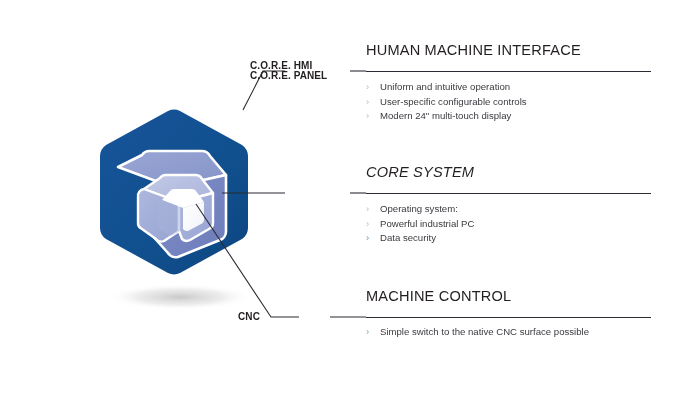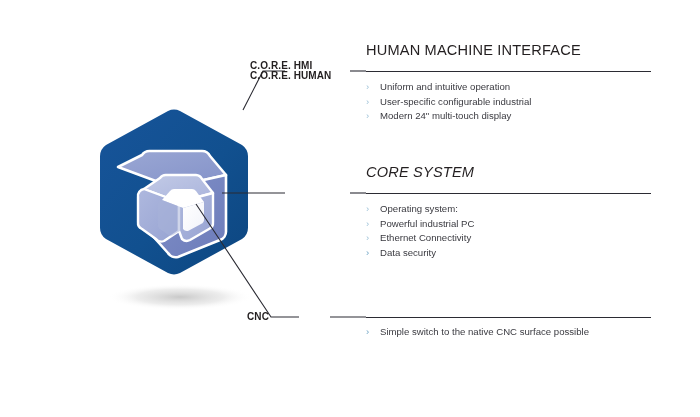--- a/index.html
+++ b/index.html
@@ -235,41 +235,41 @@
 
     <polyline points="196,204 271,317 299,317" fill="none" stroke="#2b2b33" stroke-width="1.1"></polyline>
 
     <line x1="350" y1="71" x2="366" y2="71" stroke="#2b2b33" stroke-width="1.1"></line>
     <line x1="350" y1="193" x2="366" y2="193" stroke="#2b2b33" stroke-width="1.1"></line>
     <line x1="330" y1="317" x2="366" y2="317" stroke="#2b2b33" stroke-width="1.1"></line>
   </svg>
 
   <div class="conn-label" style="left:250px; top:61px; width:100px;">
     <div>C.O.R.E. HMI</div>
-    <div>C.O.R.E. HUMAN</div>
-  </div>
-
-
-  <div class="conn-label" style="left:247px; top:312px; width:100px;">
+    <div>C.O.R.E. PANEL</div>
+  </div>
+
+
+  <div class="conn-label" style="left:238px; top:312px; width:100px;">
     <div>CNC</div>
   </div>
 
   <div class="section" style="top:41px;">
     <div class="section-title">HUMAN MACHINE INTERFACE</div>
   </div>
   <div class="section-rule" style="top:71px;"></div>
   <div class="section" style="top:80px;">
     <ul class="bullets">
       <li class="bullet">
         <span class="chev">›</span>
         <span class="btext">Uniform and intuitive operation</span>
       </li>
       <li class="bullet">
         <span class="chev">›</span>
-        <span class="btext">User-specific configurable industrial</span>
+        <span class="btext">User-specific configurable controls</span>
       </li>
       <li class="bullet">
         <span class="chev">›</span>
         <span class="btext">Modern 24" multi-touch display</span>
       </li>
     </ul>
   </div>
 
   <div class="section" style="top:163px;font-style:italic;">
     <div class="section-title">CORE SYSTEM</div>
@@ -280,32 +280,34 @@
       <li class="bullet">
         <span class="chev">›</span>
         <span class="btext">Operating system:</span>
       </li>
       <li class="bullet">
         <span class="chev">›</span>
         <span class="btext">Powerful industrial PC</span>
       </li>
       <li class="bullet">
         <span class="chev">›</span>
-        <span class="btext">Ethernet Connectivity</span>
       </li>
       <li class="bullet">
         <span class="chev">›</span>
       </li>
       <li class="bullet">
         <span class="chev">›</span>
         <span class="btext">Data security</span>
       </li>
     </ul>
   </div>
 
+  <div class="section" style="top:287px;">
+    <div class="section-title">MACHINE CONTROL</div>
+  </div>
   <div class="section-rule" style="top:317px;"></div>
   <div class="section" style="top:325px;">
     <ul class="bullets">
       <li class="bullet">
         <span class="chev">›</span>
       </li>
       <li class="bullet">
         <span class="chev">›</span>
         <span class="btext">Simple switch to the native CNC surface possible</span>
       </li>

